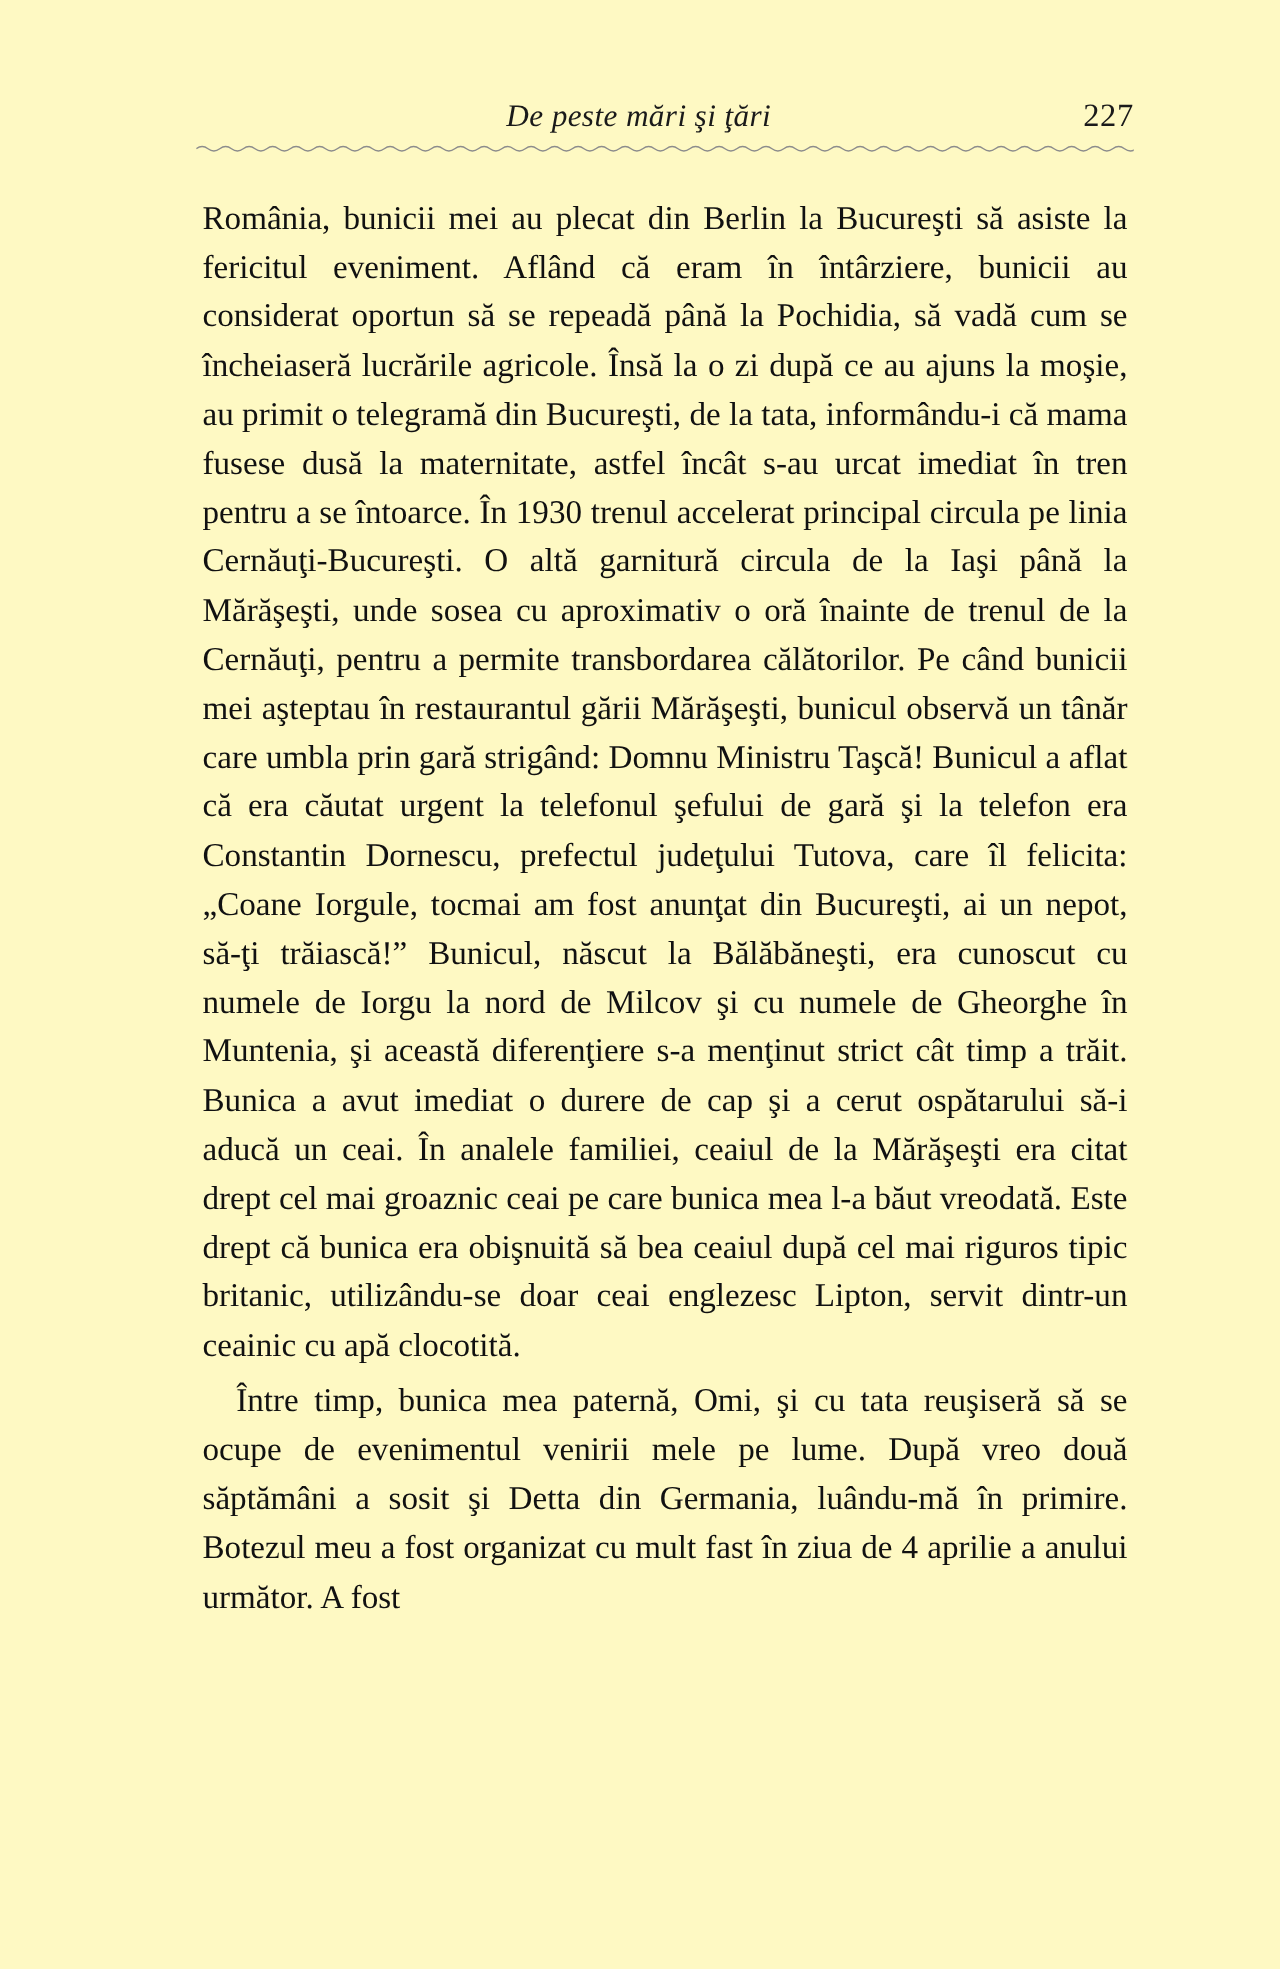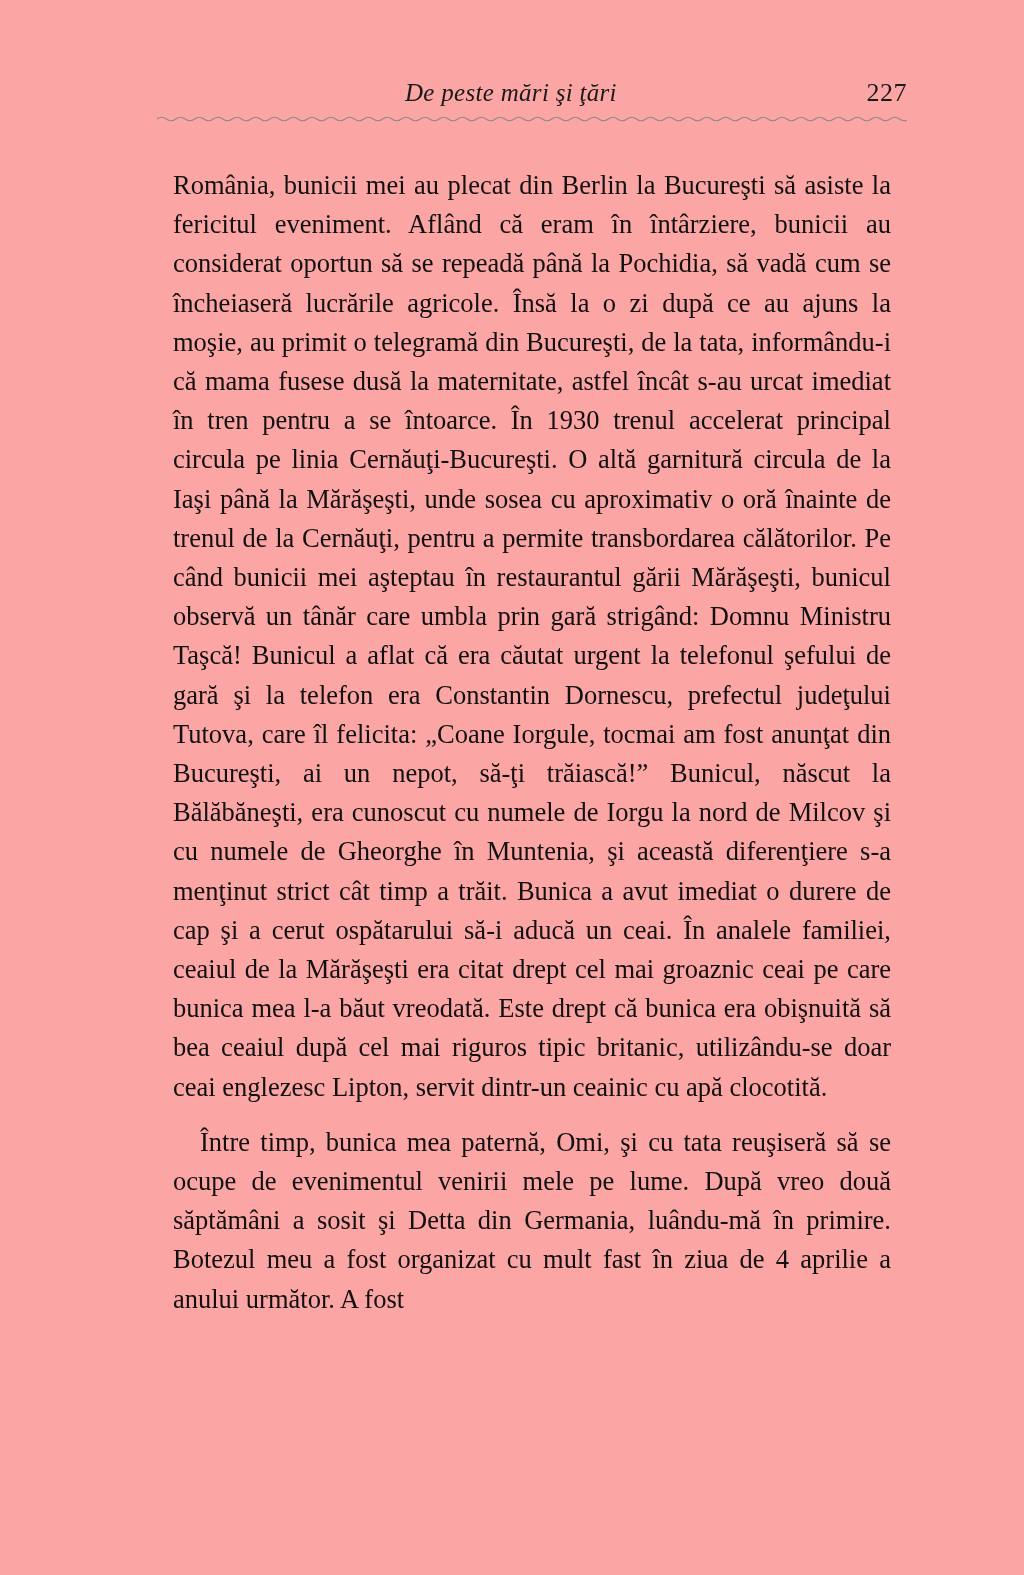--- a/index.html
+++ b/index.html
@@ -5,21 +5,21 @@
   html, body {
     margin: 0;
     padding: 0;
     background: #ffffff;
   }
 
   .page {
     position: relative;
     width: 1024px;
     height: 1575px;
-    background: #fca5a5;
+    background: #fef9c3;
     overflow: hidden;
     font-family: "Liberation Serif", "DejaVu Serif", serif;
     color: #111111;
   }
 
   
   .running-head {
     position: absolute;
     left: 157px;
     top: 78px;
@@ -57,21 +57,21 @@
 
   
   .textblock {
     position: absolute;
     left: 157px;
     top: 150px;
     width: 750px;
   }
 
   .para {
-    margin: 16px;
+    margin: 5px;
     font-size: 26.5px;
     line-height: 39.2px;
     text-align: justify;
     text-justify: inter-word;
     hyphens: manual;
     -webkit-hyphens: manual;
     color: #111111;
     text-indent: 0;
   }
 

